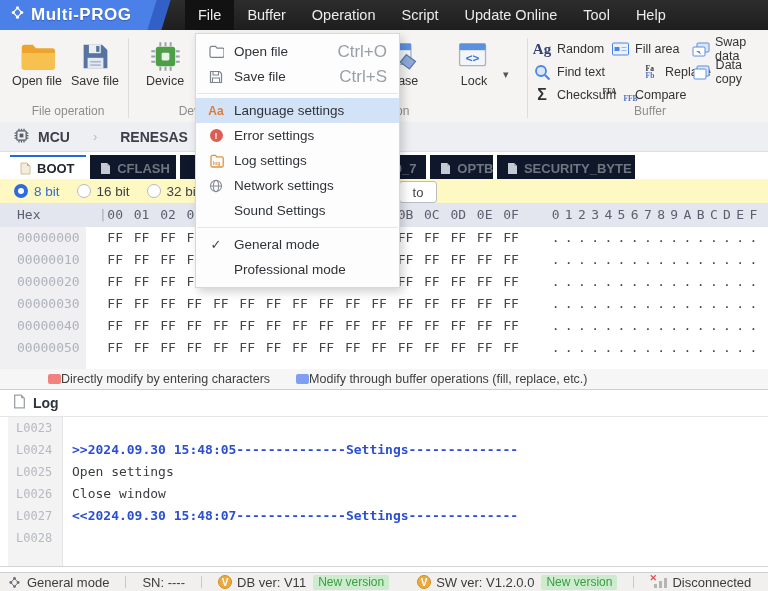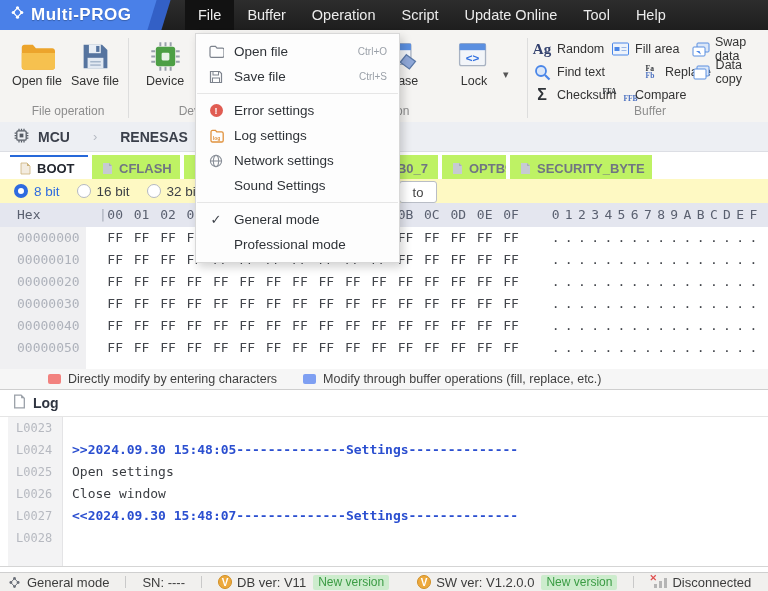--- a/index.html
+++ b/index.html
@@ -25,22 +25,22 @@
   .tsep{position:absolute;top:8px;height:80px;width:1px;background:#ddd;}
   .tsec{position:absolute;top:74px;font-size:12px;color:#8d8d8d;text-align:center;}
   .tarrow{position:absolute;color:#555;font-size:11px;}
 
   
   .breadcrumb{position:absolute;top:122px;left:0;width:768px;height:30px;background:#edeff3;border-bottom:1px solid #dcdee4;display:flex;align-items:center;padding-left:14px;gap:9px;font-size:14px;color:#3c4250;box-sizing:border-box;}
   .crumb-sep{color:#b4b9c2;font-size:13px;}
   .crumb{font-weight:bold;color:#3a3f4a;}
 
   
-  .tabbar{position:absolute;top:152px;left:0;width:768px;height:27px;background:#fff;display:flex;align-items:flex-end;padding-left:10px;gap:4px;box-sizing:border-box;}
-  .tab{height:24px;display:flex;align-items:center;gap:6px;padding:0 10px;background:#bef264;color:#707582;font-size:13px;font-weight:bold;border-top:2px solid transparent;box-sizing:border-box;white-space:nowrap;overflow:hidden;}
+  .tabbar{position:absolute;top:152px;left:0;width:635px;height:27px;background:#fff;display:flex;align-items:flex-end;padding-left:10px;gap:4px;box-sizing:border-box;}
+  .tab{height:24px;display:flex;align-items:center;gap:6px;padding:0 10px;background:#0f172a;color:#707582;font-size:13px;font-weight:bold;border-top:2px solid transparent;box-sizing:border-box;white-space:nowrap;overflow:hidden;}
   .tab.active{background:#fff;color:#23272f;border-top:2px solid #2668d9;}
   .tab:nth-child(3){justify-content:flex-end;}
 
   
   .radiobar{position:absolute;top:179px;left:0;width:768px;height:24px;background:#fef9c3;display:flex;align-items:center;padding-left:14px;gap:17px;font-size:13.5px;color:#3b3f46;box-sizing:border-box;}
   .radio{display:flex;align-items:center;gap:6px;}
   .rdot{width:14px;height:14px;border-radius:50%;border:1px solid #b5b9c2;background:#fff;box-sizing:border-box;}
   .radio.sel .rdot{border:4.5px solid #2e6be0;}
   .radio.sel .rlabel{color:#2e6be0;}
   .goto-btn{position:absolute;left:399px;top:2px;width:36px;height:20px;border:1px solid #b9bdc6;background:#fff;border-radius:3px;font-size:13px;color:#444;display:flex;align-items:center;justify-content:center;}
@@ -57,21 +57,21 @@
   .acols span{width:13.2px;text-align:center;}
   .hexrow{position:relative;height:22px;line-height:22px;font-size:13px;}
   .hexrow .addr{position:absolute;left:0;width:86px;padding-left:17px;color:#aeb2bb;box-sizing:border-box;}
   .hexrow .bytes{position:absolute;left:102px;display:flex;color:#42454b;}
   .hexrow .bytes span{width:26.4px;text-align:center;}
   .hexrow .ascii{position:absolute;left:549px;display:flex;color:#42454b;}
   .hexrow .ascii span{width:13.2px;text-align:center;}
 
   
   .legend{position:absolute;top:369px;left:0;width:768px;height:21px;background:#f6f6f6;border-bottom:1px solid #cfcfcf;display:flex;align-items:center;padding-left:48px;gap:26px;font-size:12.5px;color:#3e3e3e;box-sizing:border-box;}
-  .litem{display:flex;align-items:center;gap:7px;white-space:nowrap;}
+  .litem{display:flex;align-items:center;white-space:nowrap;}
   .swatch{width:13px;height:10px;border-radius:2px;flex:none;}
 
   
   .logpanel{position:absolute;top:390px;left:0;width:768px;height:176px;background:#fff;border-bottom:1px solid #d5d5d5;}
   .loghead{height:26px;border-bottom:1px solid #e5e5e5;display:flex;align-items:center;gap:7px;padding-left:13px;font-size:14px;font-weight:bold;color:#2e3440;}
   .logbody{position:relative;height:149px;overflow:hidden;}
   .loggutter{position:absolute;left:8px;top:0;bottom:0;width:54px;background:#f3f3f4;border-right:1px solid #e4e4e6;}
   .logrow{position:relative;height:22px;line-height:22px;font-family:"DejaVu Sans Mono",monospace;font-size:13px;}
   .logrow .lnum{position:absolute;left:16px;color:#b6b9c0;font-size:12px;}
   .logrow .ltext{position:absolute;left:72px;color:#3a3d42;white-space:pre;}
@@ -85,21 +85,21 @@
   .sic{margin-right:6px;display:flex;align-items:center;}
   .signal{position:relative;width:17px;height:13px;margin-right:5px;flex:none;}
   .signal i{position:absolute;bottom:1px;width:3px;background:#b5b5b5;}
   .signal i.b1{left:4px;height:4px;} .signal i.b2{left:9px;height:7px;} .signal i.b3{left:14px;height:10px;}
   .signal b{position:absolute;left:-1px;top:-3px;color:#e04f4f;font-size:9px;font-weight:bold;}
 
   
   .menu{position:absolute;left:195px;top:33px;width:205px;background:#fdfdfd;border:1px solid #d8d8d8;box-shadow:3px 4px 9px rgba(0,0,0,.18);padding:5px 0;z-index:100;box-sizing:border-box;}
   .mi{display:flex;align-items:center;height:25px;padding:0 12px 0 10px;font-size:13.5px;color:#2f3338;}
   .mi .mic{width:20px;display:flex;justify-content:center;align-items:center;margin-right:8px;}
-  .mi .msc{margin-left:auto;color:#9aa0a8;font-size:10px;}
+  .mi .msc{margin-left:auto;color:#9aa0a8;font-size:17px;}
   .mi.hl{background:#d2e3f8;}
   .msep{height:1px;background:#e6e6e6;margin:4px 1px;}
   .ticon{font-family:"Liberation Serif",serif;font-weight:bold;}
   .stack{display:flex;flex-direction:column;line-height:7px;font-size:7.5px;font-weight:bold;font-family:"Liberation Serif",serif;}
 </style>
 </head>
 <body>
 
 <div id="app">
 
@@ -730,20 +730,26 @@
           <svg width="14" height="14" viewBox="0 0 14 14">
             <path d="M1.5 1.5 h9 l2 2 v9 h-11 Z" fill="none" stroke="#7d838d" stroke-width="1.2"></path>
             <rect x="4" y="1.5" width="5.5" height="3.5" fill="none" stroke="#7d838d"></rect>
             <rect x="3.5" y="8" width="7" height="4.5" fill="none" stroke="#7d838d"></rect>
           </svg>
         </span>
         <span>Save file</span>
         <span class="msc">Ctrl+S</span>
       </div>
       <div class="msep"></div>
+      <div class="mi hl">
+        <span class="mic">
+          <span style="color:#e07b39;font-weight:bold;font-size:12px;">Aa</span>
+        </span>
+        <span>Language settings</span>
+      </div>
       <div class="mi">
         <span class="mic">
           <span style="display:inline-flex;width:13px;height:13px;border-radius:50%;background:#e05c52;color:#fff;font-size:9px;font-weight:bold;align-items:center;justify-content:center;">!</span>
         </span>
         <span>Error settings</span>
       </div>
       <div class="mi">
         <span class="mic">
           <svg width="15" height="14" viewBox="0 0 15 14">
             <path d="M2 3 c0-1 .6-1.6 1.5-1.6 h3 l1.2 1.5 h5 c.9 0 1.5.6 1.5 1.5 v7 c0 1-.6 1.6-1.5 1.6 h-9.2 c-.9 0-1.5-.7-1.5-1.6 Z" fill="none" stroke="#e0913c" stroke-width="1.3"></path>

